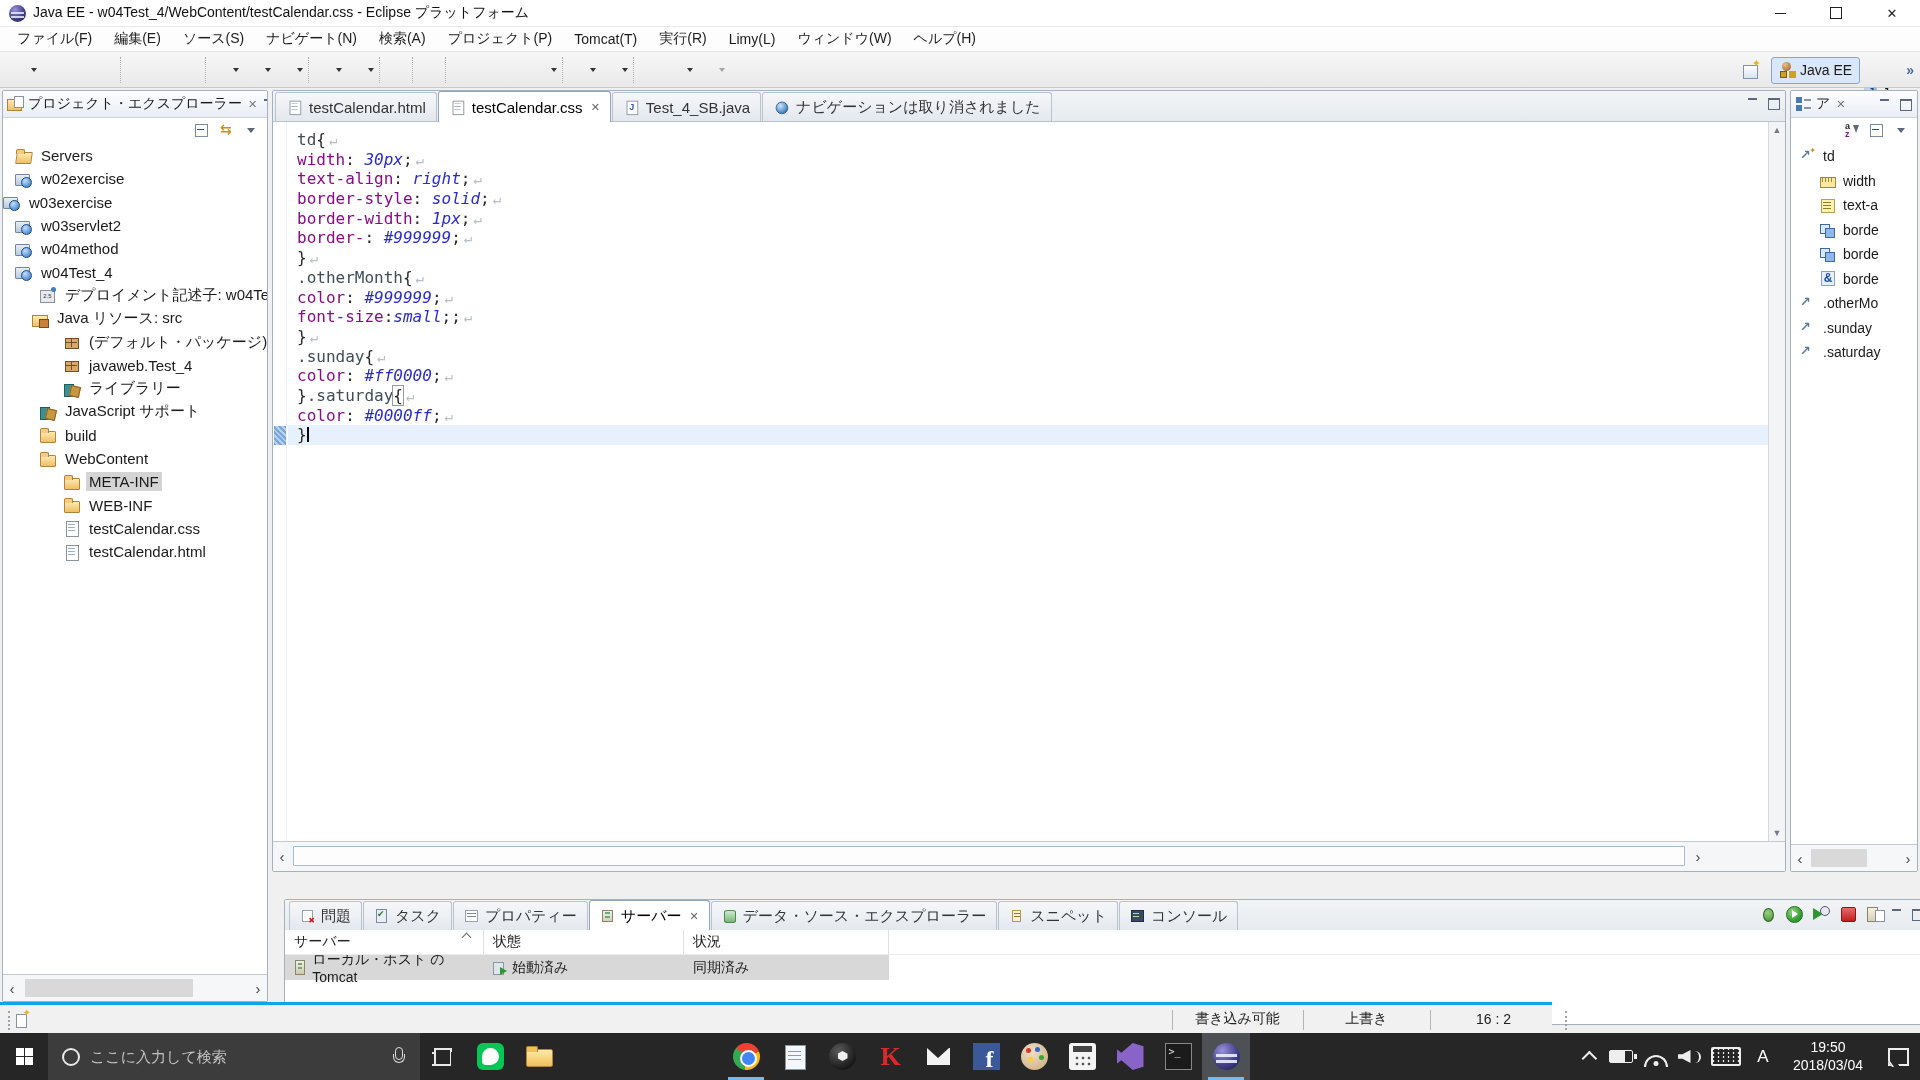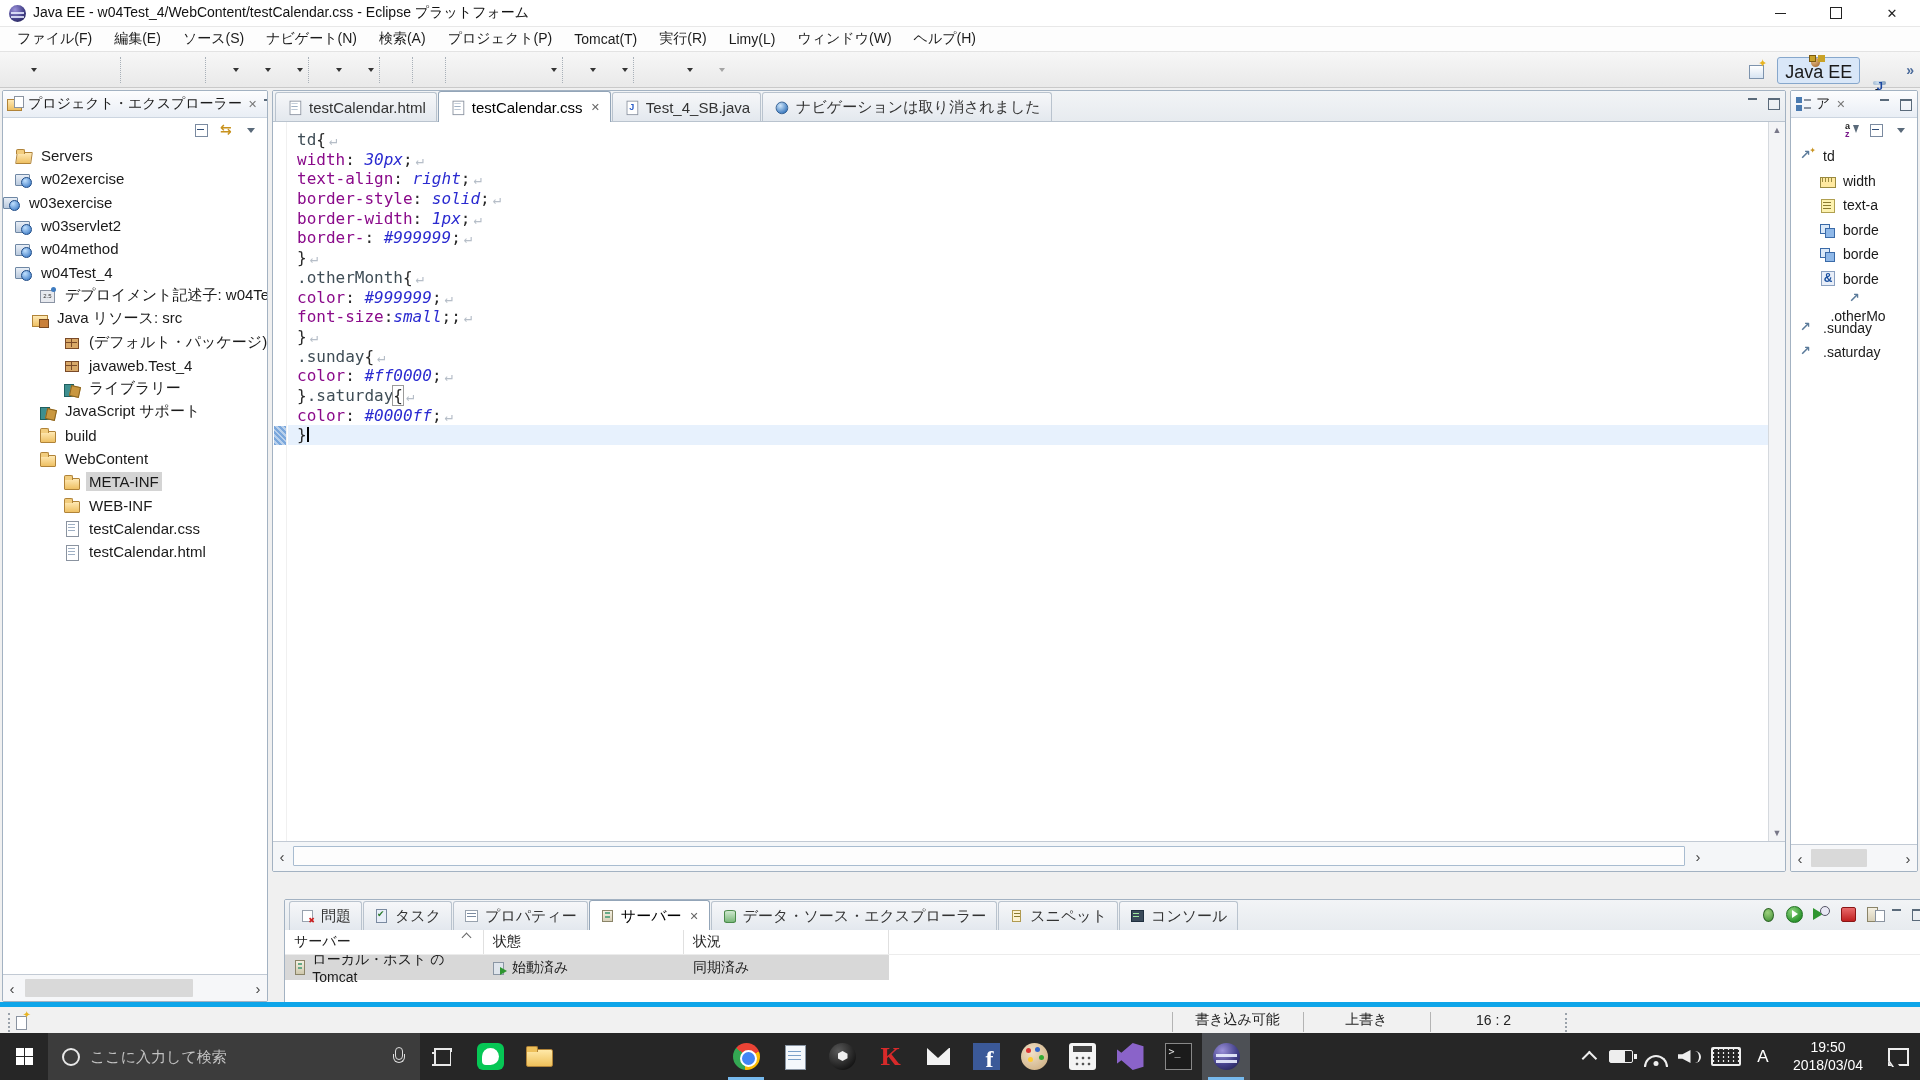--- a/index.html
+++ b/index.html
@@ -28,21 +28,21 @@
   #toolbar { position:absolute; left:0; top:52px; width:1920px; height:36px; background:linear-gradient(#f7f7f7,#e9e9e9); border-bottom:1px solid #c9c9c9; display:flex; align-items:center; padding-left:4px; }
   .tgroup { display:flex; align-items:center; padding:0 3px; }
   .tgroup + .tgroup { border-left:1px dotted #a8b0b8; }
   .ti { height:26px; min-width:26px; display:flex; align-items:center; justify-content:center; border-radius:3px; padding:0 2px; }
   .ti .g { width:19px; height:19px; position:relative; display:flex; align-items:center; justify-content:center; }
   .ti .caret { width:0; height:0; border-left:3.5px solid transparent; border-right:3.5px solid transparent; border-top:4px solid #333; margin-left:3px; }
   .ti.dis { opacity:.4; }
   .g::before, .g::after { position:absolute; }
 
   #persp { position:absolute; right:6px; top:52px; height:36px; display:flex; align-items:center; }
-  .persp-chip { display:flex; align-items:center; height:27px; padding:0 7px; border-radius:3px; font-size:18px; color:#1a1a1a;flex-direction:column; }
+  .persp-chip { display:flex; align-items:center; height:27px; padding:0 7px; border-radius:3px; font-size:14px; color:#1a1a1a; }
   .persp-chip.active { background:#d9e7f8; border:1px solid #86a7cc; }
   .persp-chip.clip { width:42px; overflow:hidden; padding:0 3px;margin-top:46px; }
   .persp-open-icon { width:18px; height:16px; position:relative; margin-right:10px; }
   .persp-open-icon::before { content:""; position:absolute; width:13px; height:12px; border:1px solid #7d93ad; background:linear-gradient(#fff,#d7e4f2); left:0; top:3px; }
   .persp-open-icon::after { content:"✦"; position:absolute; color:#e8b422; font-size:11px; top:-5px; right:0; }
   .persp-jee-icon { width:16px; height:16px; position:relative; margin-right:5px; }
   .persp-jee-icon::before { content:""; position:absolute; width:9px; height:9px; border-radius:50%; background:radial-gradient(circle at 35% 30%,#e8c08a,#9a5a20); top:0; left:3px; }
   .persp-jee-icon::after { content:""; position:absolute; width:5px; height:5px; background:#c9a227; border:1px solid #7a5a10; bottom:0; left:1px; box-shadow:9px 0 0 #c9a227, 9px 0 0 0 #c9a227; }
   .persp-j-icon { width:15px; height:15px; position:relative; margin-right:4px; }
   .persp-j-icon::before { content:""; position:absolute; inset:1px; background:radial-gradient(circle at 35% 30%,#cfe0f0,#7c98b4); border-radius:3px; }
@@ -185,21 +185,21 @@
   .srv-row { display:flex; height:25px; align-items:center; background:#d8d8d8; width:604px; }
   .srv-cell { height:100%; display:flex; align-items:center; padding-left:9px; }
   .ic-srv-item { width:13px; height:15px; position:relative; margin-right:6px; }
   .ic-srv-item::before { content:""; position:absolute; inset:0 1px; background:linear-gradient(#f4f0e2,#cfc8ac); border:1px solid #8a8468; }
   .ic-srv-item::after { content:""; position:absolute; left:4px; top:3px; width:4px; height:2px; background:#6a8; box-shadow:0 4px 0 #6a8; }
   .ic-state { width:14px; height:14px; position:relative; margin-right:5px; }
   .ic-state::before { content:""; position:absolute; left:0; top:1px; width:9px; height:11px; background:#dfe5ec; border:1px solid #8a96a4; }
   .ic-state::after { content:""; position:absolute; right:0; bottom:0; border-left:7px solid #2f9630; border-top:4.5px solid transparent; border-bottom:4.5px solid transparent; }
 
   
-  #statusbar { position:absolute; left:0; top:1002px; width:1920px; height:31px; background:#f1f1f1; border-top:5px solid #0ea5e9; font-size:14px; color:#222; }
+  #statusbar { position:absolute; left:0; top:1002px; width:1552px; height:31px; background:#f1f1f1; border-top:3px solid #0ea5e9; font-size:14px; color:#222; }
   .grip { position:absolute; top:6px; height:19px; border-left:2px dotted #9aa2aa; }
   #sb-newicon { position:absolute; left:16px; top:6px; width:13px; height:16px; }
   #sb-newicon::before { content:""; position:absolute; left:0; top:3px; width:9px; height:12px; background:#fff; border:1px solid #8a93a0; }
   #sb-newicon::after { content:"✦"; position:absolute; color:#e8b422; font-size:10px; right:-2px; top:-4px; }
   .sb-cell { position:absolute; top:0; height:100%; display:flex; align-items:center; justify-content:center; }
   .sb-div { position:absolute; top:5px; height:20px; border-left:1px solid #b4b4b4; }
 
   
   #taskbar { position:absolute; left:0; top:1033px; width:1920px; height:47px; background:#262626; display:flex; align-items:center; }
   #start { width:48px; height:47px; display:flex; align-items:center; justify-content:center; }
@@ -596,21 +596,21 @@
           <span class="lbl">borde</span>
         </div>
         <div class="trow" style="padding-left: 28px;">
           <span class="ic ic-sq2"></span>
           <span class="lbl">borde</span>
         </div>
         <div class="trow" style="padding-left: 28px;">
           <span class="ic ic-amp"></span>
           <span class="lbl">borde</span>
         </div>
-        <div class="trow" style="padding-left: 8px; flex-direction: column;">
+        <div class="trow" style="padding-left: 8px;">
           <span class="ic ic-cls"></span>
           <span class="lbl">.otherMo</span>
         </div>
         <div class="trow" style="padding-left: 8px;">
           <span class="ic ic-cls"></span>
           <span class="lbl">.sunday</span>
         </div>
         <div class="trow" style="padding-left: 8px;">
           <span class="ic ic-cls"></span>
           <span class="lbl">.saturday</span>

